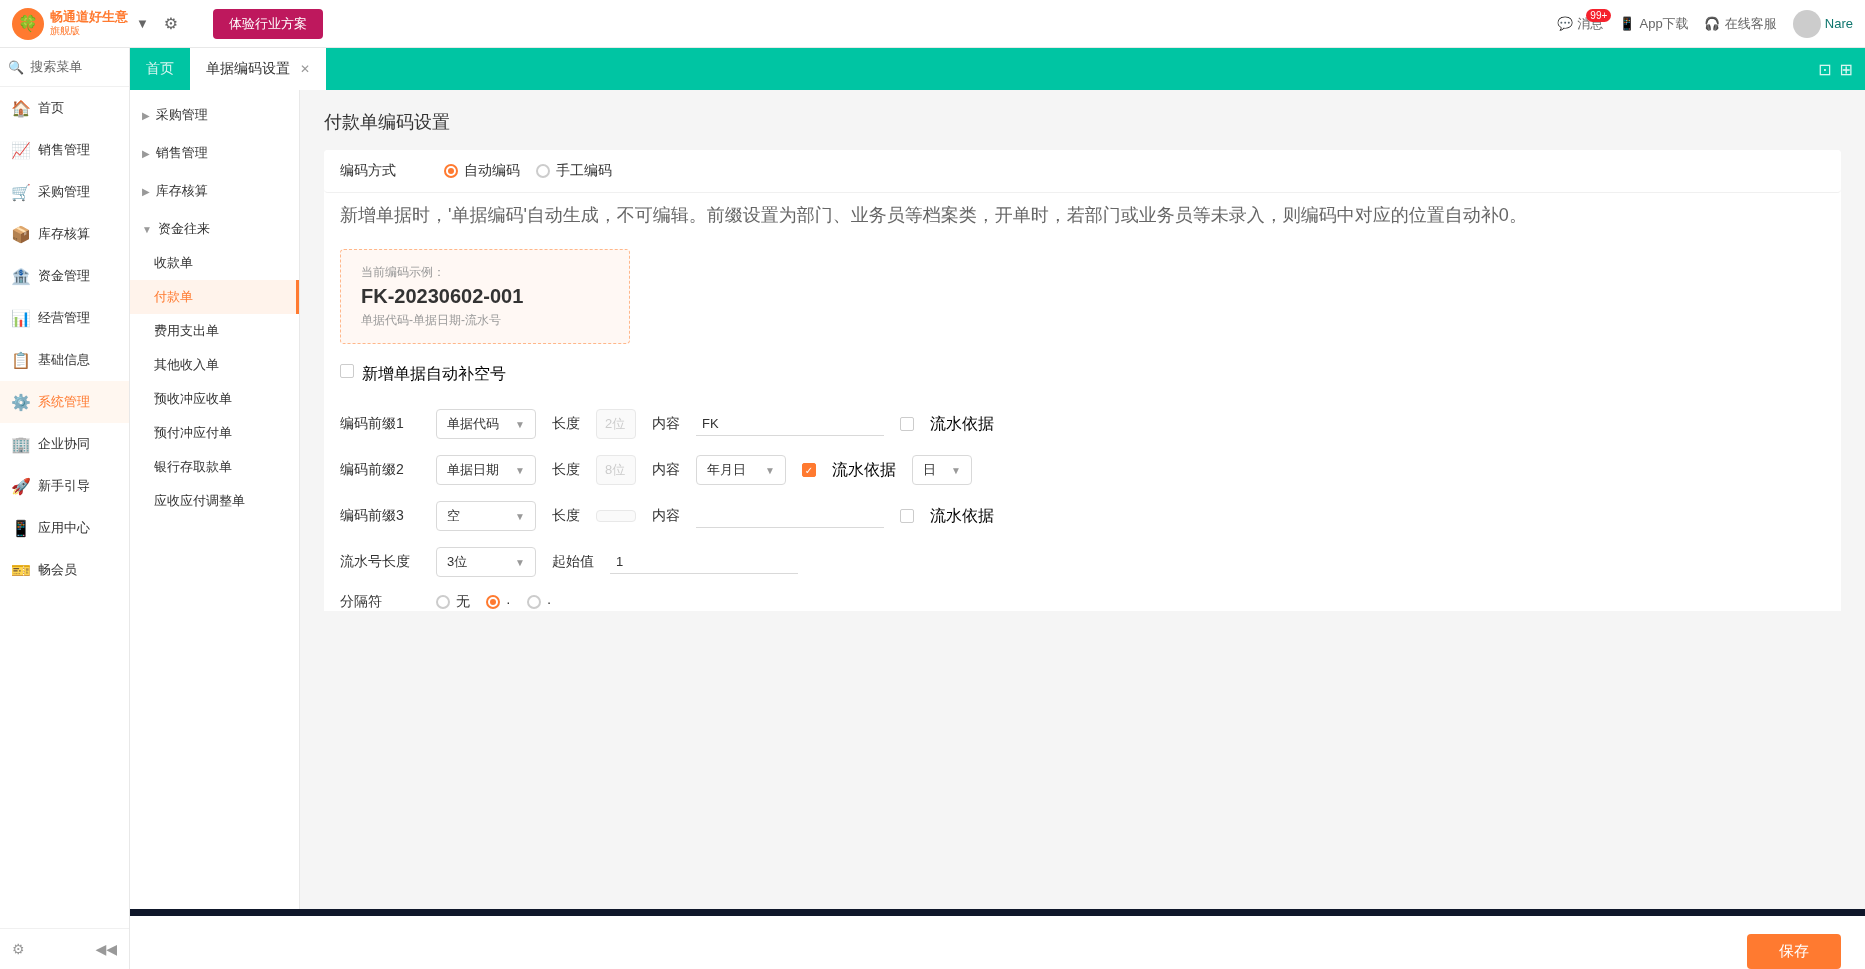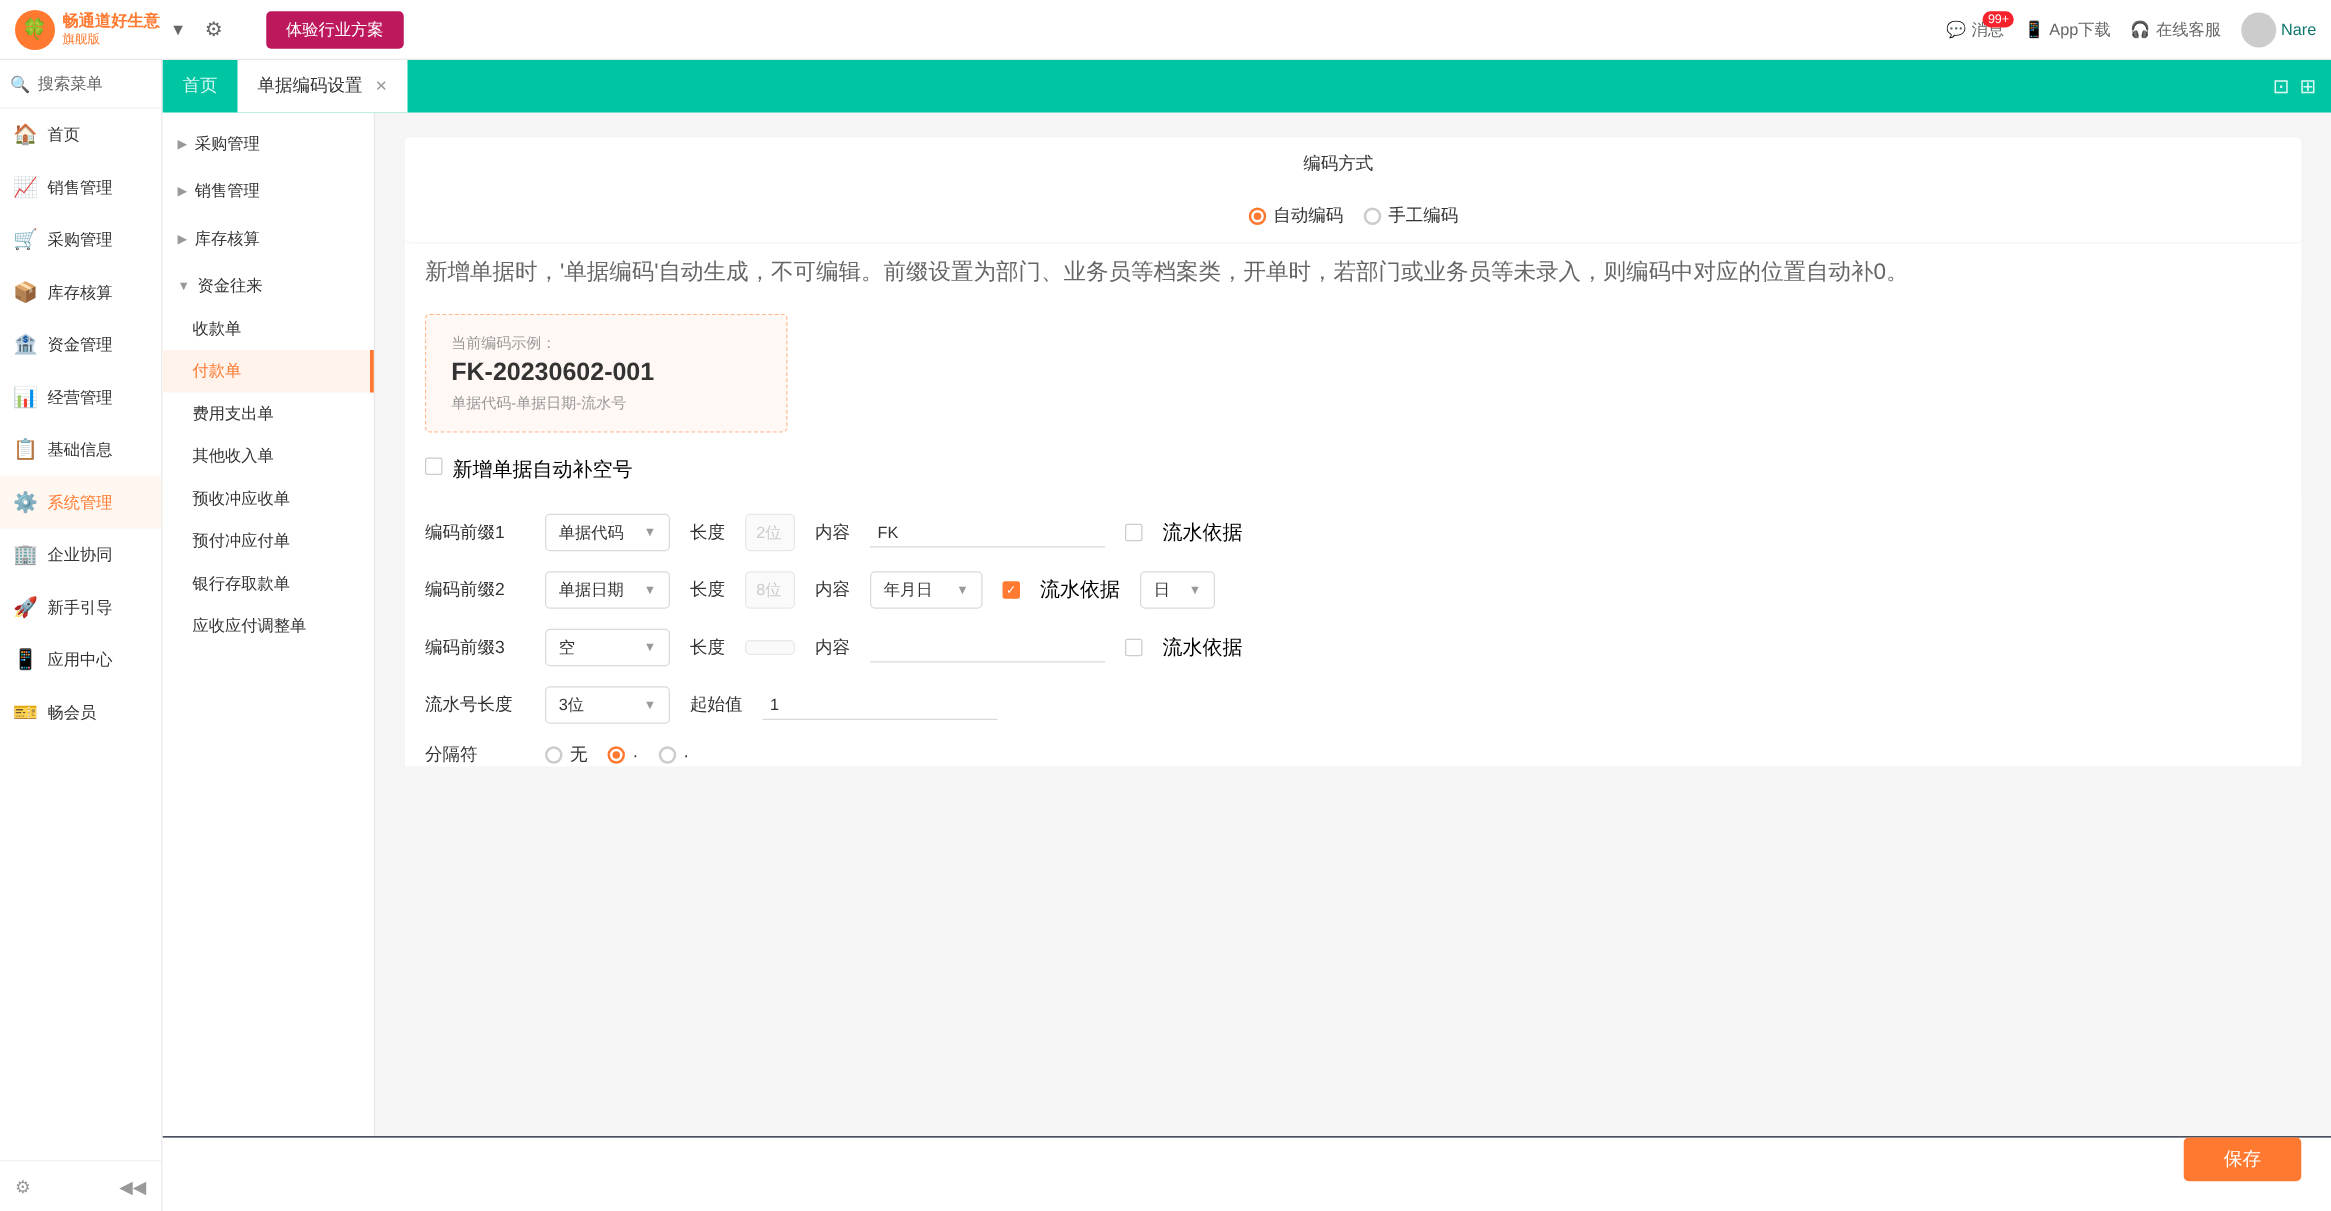--- a/index.html
+++ b/index.html
@@ -58,21 +58,21 @@
     .sub-nav-group-title .arrow { font-size: 10px; color: #999; }
     .sub-nav-item { padding: 8px 16px 8px 24px; font-size: 13px; color: #333; cursor: pointer; display: block; }
     .sub-nav-item.active { background: #fff3eb; color: #ff7a30; border-right: 3px solid #ff7a30; font-weight: 500; }
 
     
     .form-main { flex: 1; padding: 20px 24px; background: #f5f5f5; }
     .page-title { font-size: 18px; color: #333; font-weight: 500; margin-bottom: 16px; }
 
     
     .section-card { background: #fff; border-radius: 4px; padding: 0; margin-bottom: 12px; }
-    .encoding-method { padding: 12px 16px; display: flex; align-items: center; gap: 24px; background: #fff; border-radius: 4px; border-bottom: 1px solid #f0f0f0; flex-direction: column; }
+    .encoding-method { padding: 12px 16px; display: flex; align-items: center; gap: 24px; background: #fff; border-radius: 4px; border-bottom: 1px solid #f0f0f0; }
     .radio-group { display: flex; align-items: center; gap: 16px; }
     .radio-item { display: flex; align-items: center; gap: 6px; cursor: pointer; font-size: 14px; color: #333; }
     .radio-circle { width: 14px; height: 14px; border-radius: 50%; border: 2px solid #ccc; display: inline-flex; align-items: center; justify-content: center; }
     .radio-circle.checked { border-color: #ff7a30; }
     .radio-circle.checked::after { content: ''; width: 6px; height: 6px; border-radius: 50%; background: #ff7a30; display: block; }
 
     .info-text { padding: 10px 16px; font-size: 18px; color: #666; background: #fff; }
 
     
     .code-preview-box { margin: 12px 16px; background: #fff8f4; border: 1px dashed #ffb78a; border-radius: 4px; padding: 14px 20px; width: 290px; }
@@ -80,21 +80,21 @@
     .code-preview-value { font-size: 20px; font-weight: bold; color: #333; }
     .code-preview-desc { font-size: 12px; color: #999; margin-top: 4px; }
 
     
     .auto-fill-row { padding: 8px 16px; display: flex; align-items: flex-start; gap: 8px; }
     .form-row { display: flex; align-items: center; gap: 16px; margin-bottom: 16px; }
     .form-label { font-size: 14px; color: #333; width: 80px; flex-shrink: 0; }
     .field-label-sm { font-size: 14px; color: #333; }
 
     
-    .bottom-bar { height: 60px; background: #fff; border-top: 1px solid #0f172a; display: flex; align-items: flex-start; justify-content: flex-end; padding: 0 24px; flex-shrink: 0; }
+    .bottom-bar { height: 60px; background: #fff; border-top: 7px solid #0f172a; display: flex; align-items: flex-end; justify-content: flex-end; padding: 0 24px; flex-shrink: 0; }
     .save-btn { background: #ff7a30; color: #fff; border: none; padding: 8px 32px; border-radius: 4px; font-size: 15px; cursor: pointer; }
 
     
     .cb-checked { width: 14px; height: 14px; background: #ff7a30; border: 1px solid #ff7a30; color: #fff; display: inline-flex; align-items: center; justify-content: center; font-size: 10px; border-radius: 2px; }
     .cb-unchecked { width: 14px; height: 14px; border: 1px solid #ccc; display: inline-flex; align-items: center; justify-content: center; border-radius: 2px; }
     .select-box { border: 1px solid #d9d9d9; border-radius: 4px; padding: 5px 10px; font-size: 13px; color: #333; background: #fff; cursor: pointer; display: flex; align-items: center; justify-content: space-between; min-width: 100px; }
     .select-box .caret { color: #999; font-size: 10px; margin-left: 8px; }
 
     .length-input { border: 1px solid #e8e8e8; border-radius: 4px; padding: 5px 8px; font-size: 13px; color: #999; background: #fafafa; width: 40px; }
     .content-input { border-bottom: 1px solid #d9d9d9; padding: 4px 6px; font-size: 13px; color: #333; background: transparent; border-top: none; border-left: none; border-right: none; outline: none; min-width: 40px; }
@@ -250,20 +250,21 @@
           <div class="sub-nav-item">费用支出单</div>
           <div class="sub-nav-item">其他收入单</div>
           <div class="sub-nav-item">预收冲应收单</div>
           <div class="sub-nav-item">预付冲应付单</div>
           <div class="sub-nav-item">银行存取款单</div>
           <div class="sub-nav-item">应收应付调整单</div>
         </div>
       </div>
 
       <div class="form-main">
+        <div class="page-title">付款单编码设置</div>
 
         <div class="section-card">
           <div class="encoding-method">
             <span class="form-label">编码方式</span>
             <div class="radio-group">
               <div class="radio-item">
                 <div class="radio-circle checked">
                     <div></div>
                   </div>
                 <span>自动编码</span>

